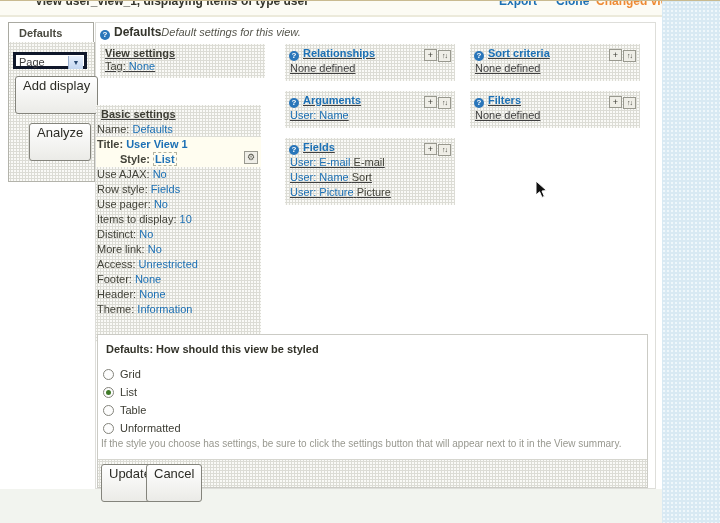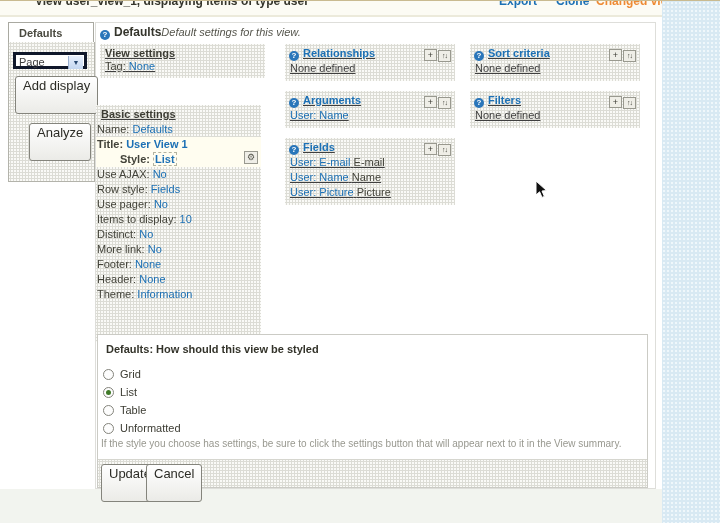--- a/index.html
+++ b/index.html
@@ -100,20 +100,21 @@
     <div class="rows">
       <div class="row"><span class="lbl">Name:</span> <a class="lnk">Defaults</a></div>
       <div class="row chg"><span class="lbl">Title:</span> <a class="lnk">User View 1</a></div>
       <div class="row chg indent"><span class="lbl">Style:</span> <a class="lnk active-link">List</a></div>
       <div class="row"><span class="lbl">Use AJAX:</span> <a class="lnk">No</a></div>
       <div class="row"><span class="lbl">Row style:</span> <a class="lnk">Fields</a></div>
       <div class="row"><span class="lbl">Use pager:</span> <a class="lnk">No</a></div>
       <div class="row"><span class="lbl">Items to display:</span> <a class="lnk">10</a></div>
       <div class="row"><span class="lbl">Distinct:</span> <a class="lnk">No</a></div>
       <div class="row"><span class="lbl">More link:</span> <a class="lnk">No</a></div>
+      <div class="row"><span class="lbl">Access:</span> <a class="lnk">Unrestricted</a></div>
       <div class="row"><span class="lbl">Footer:</span> <a class="lnk">None</a></div>
       <div class="row"><span class="lbl">Header:</span> <a class="lnk">None</a></div>
       <div class="row"><span class="lbl">Theme:</span> <a class="lnk">Information</a></div>
     </div>
     <span class="gearbtn">⚙</span>
   </div>
 
   <div class="block dotted" style="left:285px;top:44px;width:170px;height:37px;">
     <div>
       <span class="help">?</span><a class="bhlink">Relationships</a>
@@ -128,21 +129,21 @@
     </div>
     <div class="row"><a class="lnk">User: Name</a></div>
     <span class="minibtns"><span class="minibtn">+</span><span class="minibtn rr">↑↓</span></span>
   </div>
 
   <div class="block dotted" style="left:285px;top:138px;width:170px;height:67px;">
     <div>
       <span class="help">?</span><a class="bhlink">Fields</a>
     </div>
     <div class="row"><a class="lnk">User: E-mail</a> <span class="sfx">E-mail</span></div>
-    <div class="row"><a class="lnk">User: Name</a> <span class="sfx">Name</span></div>
+    <div class="row"><a class="lnk">User: Name</a> <span class="sfx">Sort</span></div>
     <div class="row"><a class="lnk">User: Picture</a> <span class="sfx">Picture</span></div>
     <span class="minibtns"><span class="minibtn">+</span><span class="minibtn rr">↑↓</span></span>
   </div>
 
   <div class="block dotted" style="left:470px;top:44px;width:170px;height:37px;">
     <div>
       <span class="help">?</span><a class="bhlink">Sort criteria</a>
     </div>
     <div class="row">None defined</div>
     <span class="minibtns"><span class="minibtn">+</span><span class="minibtn rr">↑↓</span></span>

